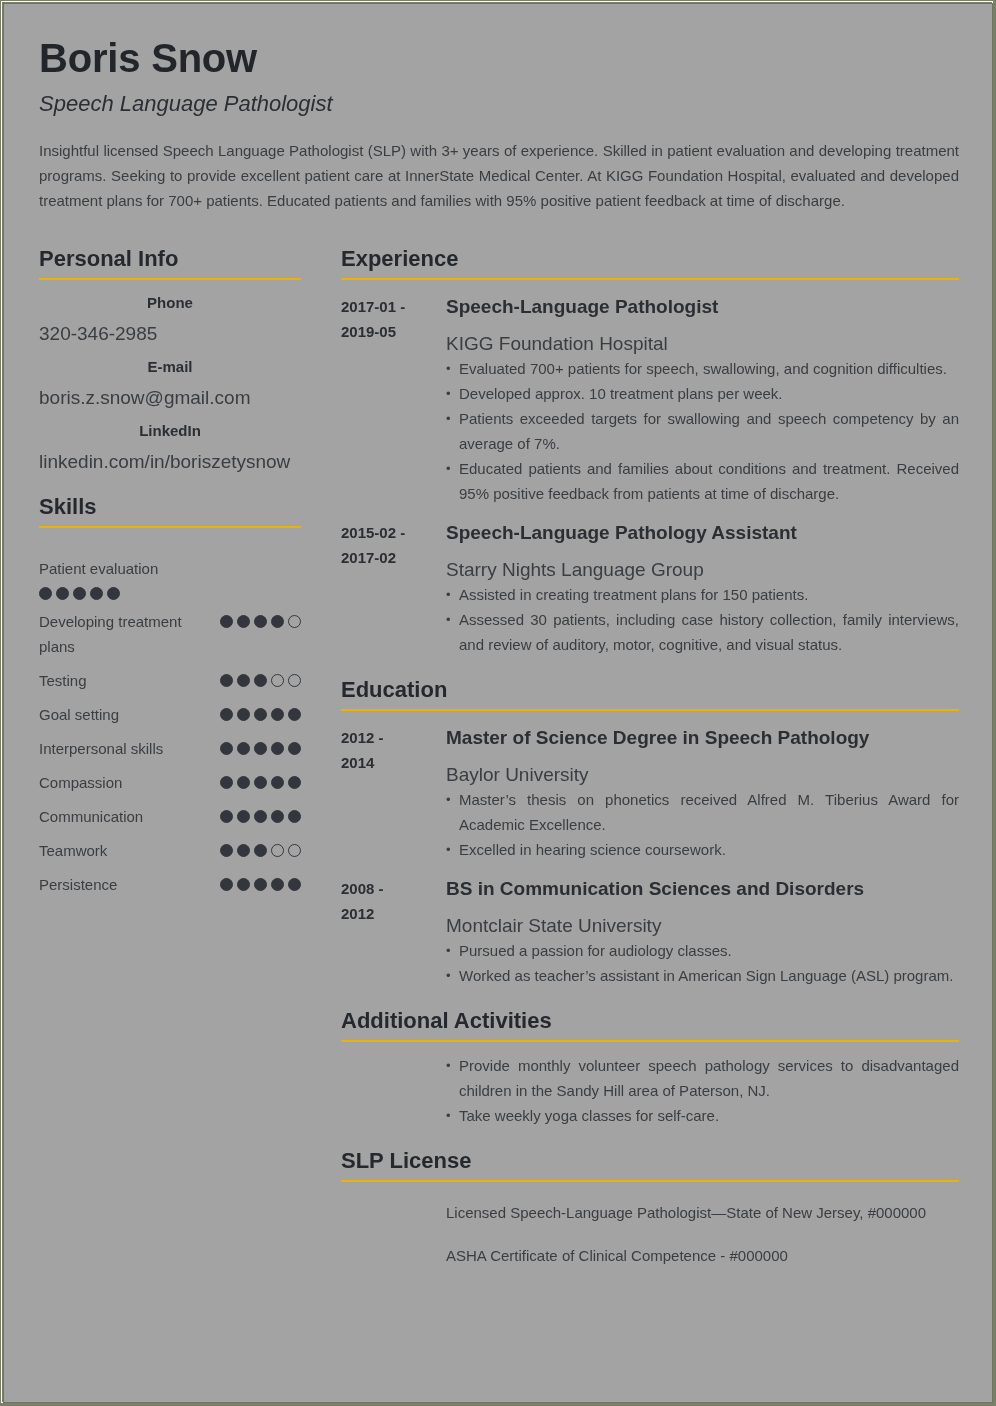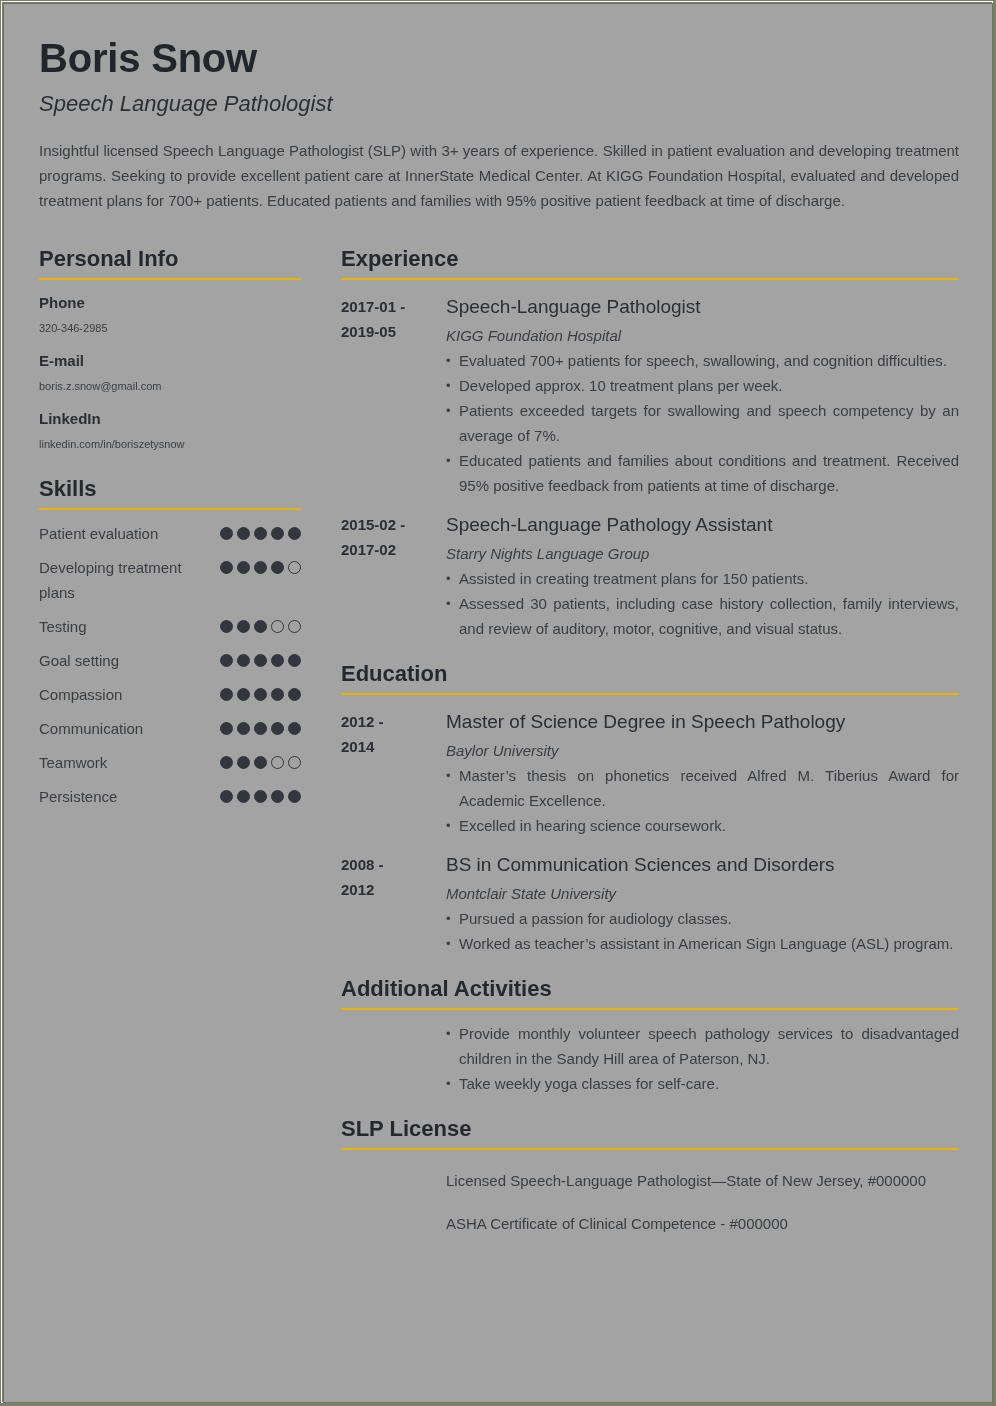--- a/index.html
+++ b/index.html
@@ -33,34 +33,34 @@
     position: absolute; left: 35px; top: 134px; width: 920px;
     font-size: 15px; line-height: 25px; color: #3a3e42; text-align: justify;
   }
   .left { position: absolute; left: 35px; top: 242px; width: 262px; }
   .right { position: absolute; left: 337px; top: 242px; width: 618px; }
   .sec-head {
     font-size: 22px; font-weight: bold; color: #25292d;
     border-bottom: 2px solid #eab308; padding-bottom: 3px; margin: 0;
     height: 29px;
   }
-  .info-label { font-size: 15px; font-weight: bold; color: #2b2f33; margin-top: 13px; line-height: 20px;}
-  .info-value { font-size: 11px; color: #3a3e42; margin-top: 5px; line-height: 20px; }
+  .info-label { font-size: 15px; font-weight: bold; color: #2b2f33; margin-top: 13px; line-height: 20px; text-align: center;}
+  .info-value { font-size: 19px; color: #3a3e42; margin-top: 11px; line-height: 20px; }
   .skills-head { margin-top: 22px; }
   .skill-row { display: flex; justify-content: space-between; align-items: flex-start; margin-top: 9px; }
-  .skill-row:first-of-type { margin-top: 11px; }
+  .skill-row:first-of-type { margin-top: 28px; flex-direction: column; }
   .skill-name { font-size: 15px; line-height: 25px; color: #3a3e42; width: 150px; }
   .dots { display: flex; gap: 4px; padding-top: 6px; }
   .dot { width: 13px; height: 13px; border-radius: 50%; box-sizing: border-box; border: 1px solid #33373d; }
   .dot.filled { background: #33373d; }
   .entry { display: flex; margin-top: 14px; }
   .entry-date { width: 105px; font-size: 15px; font-weight: bold; line-height: 25px; color: #2b2f33; flex: none; }
   .entry-body { flex: 1; }
-  .entry-title { font-size: 19px; font-weight: normal; color: #2b2f33; line-height: 25px; }
-  .entry-sub { font-size: 15px; font-style: italic; color: #3a3e42; line-height: 25px; margin-top: 4px; }
+  .entry-title { font-size: 19px; font-weight: bold; color: #2b2f33; line-height: 25px; }
+  .entry-sub { font-size: 19px; color: #3a3e42; line-height: 25px; margin-top: 12px; }
   ul.bullets { list-style: none; margin: 0; padding: 0; }
   ul.bullets li {
     position: relative; padding-left: 13px; font-size: 15px; line-height: 25px;
     color: #3a3e42; text-align: justify;
   }
   ul.bullets li::before { content: "•"; position: absolute; left: 0; top: 0; font-size: 13px; }
   .section { margin-top: 20px; }
   .section.first { margin-top: 0; }
   .indent { margin-left: 105px; }
   .license-line { font-size: 15px; line-height: 25px; color: #3a3e42; margin-top: 18px; }
@@ -122,20 +122,30 @@
           <div class="skill-name">Goal setting</div>
           <div class="dots">
             <span class="dot filled"></span>
             <span class="dot filled"></span>
             <span class="dot filled"></span>
             <span class="dot filled"></span>
             <span class="dot filled"></span>
           </div>
         </div>
         <div class="skill-row">
+          <div class="skill-name">Interpersonal skills</div>
+          <div class="dots">
+            <span class="dot filled"></span>
+            <span class="dot filled"></span>
+            <span class="dot filled"></span>
+            <span class="dot filled"></span>
+            <span class="dot filled"></span>
+          </div>
+        </div>
+        <div class="skill-row">
           <div class="skill-name">Compassion</div>
           <div class="dots">
             <span class="dot filled"></span>
             <span class="dot filled"></span>
             <span class="dot filled"></span>
             <span class="dot filled"></span>
             <span class="dot filled"></span>
           </div>
         </div>
         <div class="skill-row">

